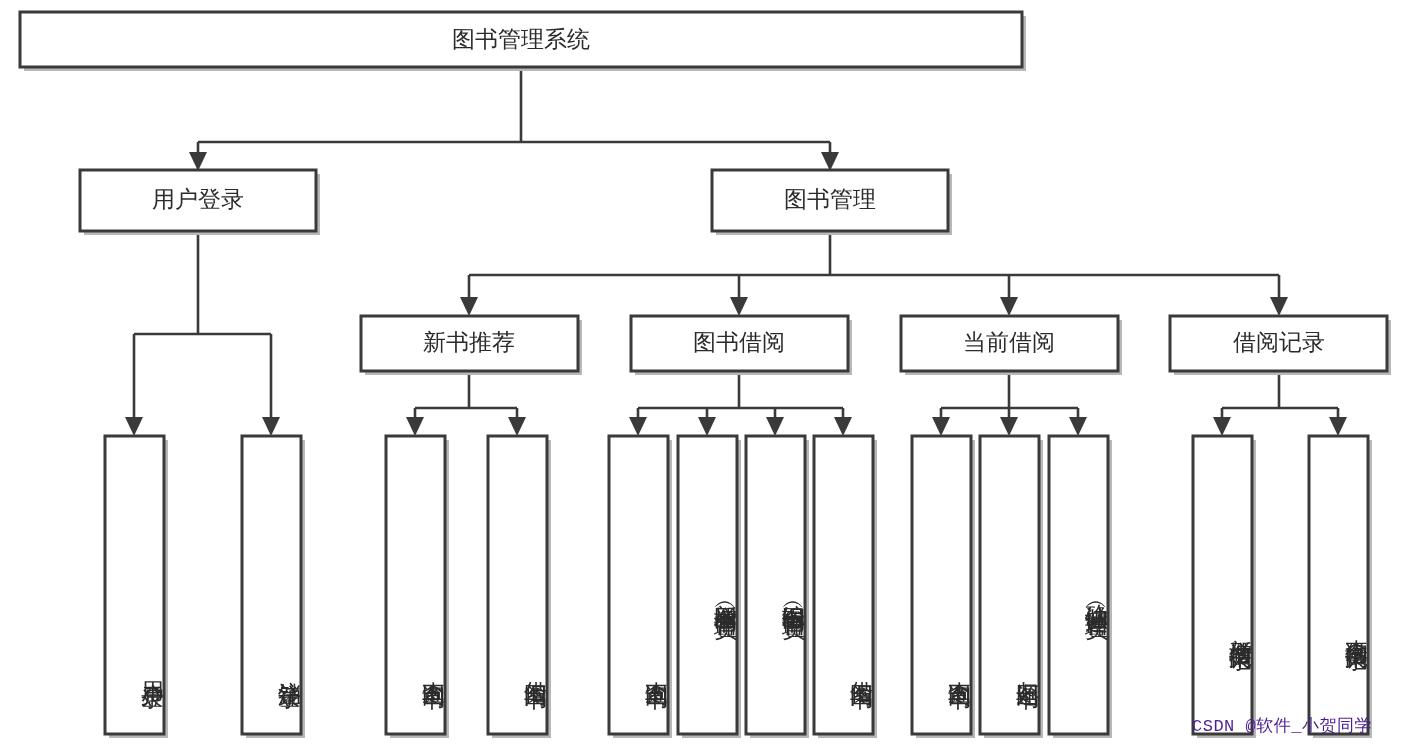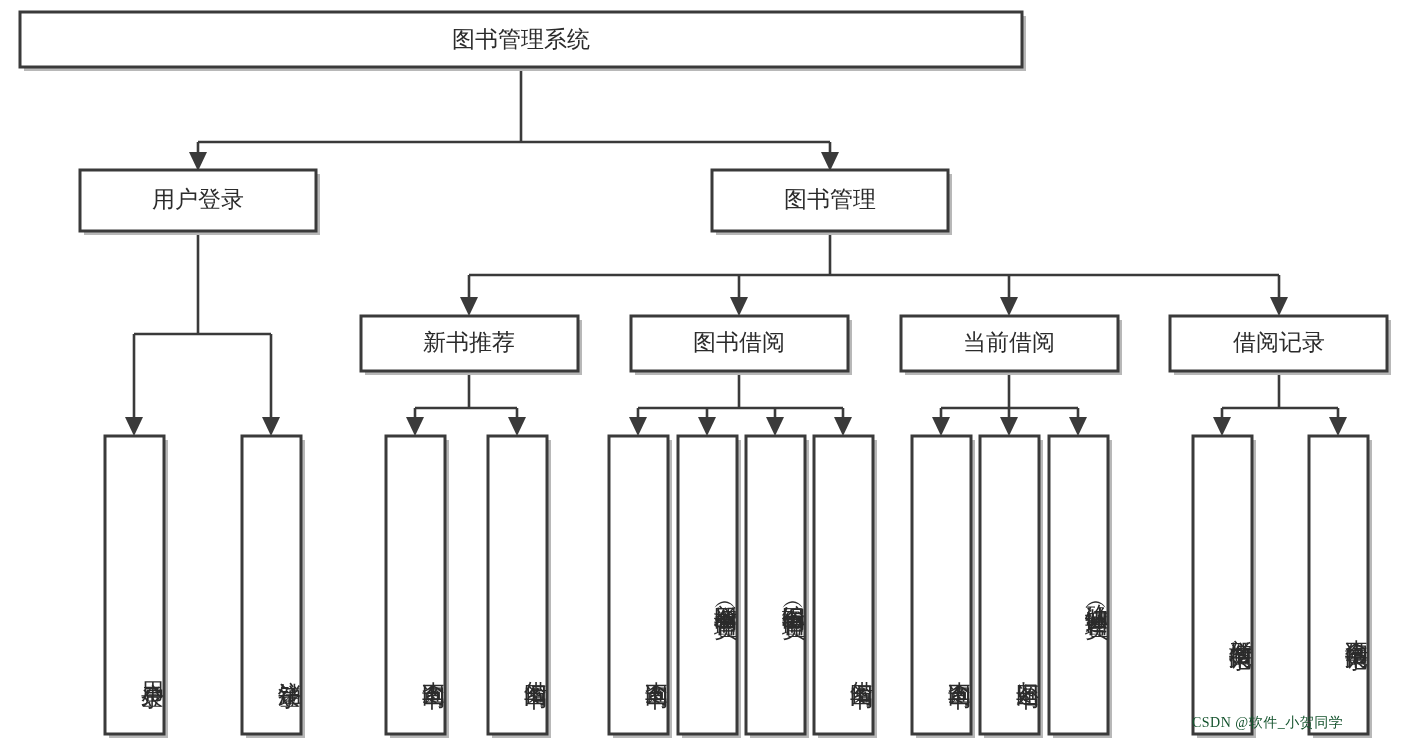--- a/index.html
+++ b/index.html
@@ -62,23 +62,23 @@
     letter-spacing: 2px;
     line-height: 1;
     white-space: nowrap;
     display: flex;
     align-items: flex-start;
     justify-content: center;
     pointer-events: none;
   }
   .watermark {
     position: absolute;
-    font-family: Liberation Serif, serif;
-    font-size: 14px;
-    color: #14532d;
+    font-family: Liberation Mono, monospace;
+    font-size: 17px;
+    color: #4c1d95;
     white-space: nowrap;
     letter-spacing: 0.5px;
   }
 </style>
 </head>
 <body>
 
 <div id="diagram-root">
 
   <svg id="tree-svg" viewBox="0 0 1405 747" xmlns="http://www.w3.org/2000/svg">

